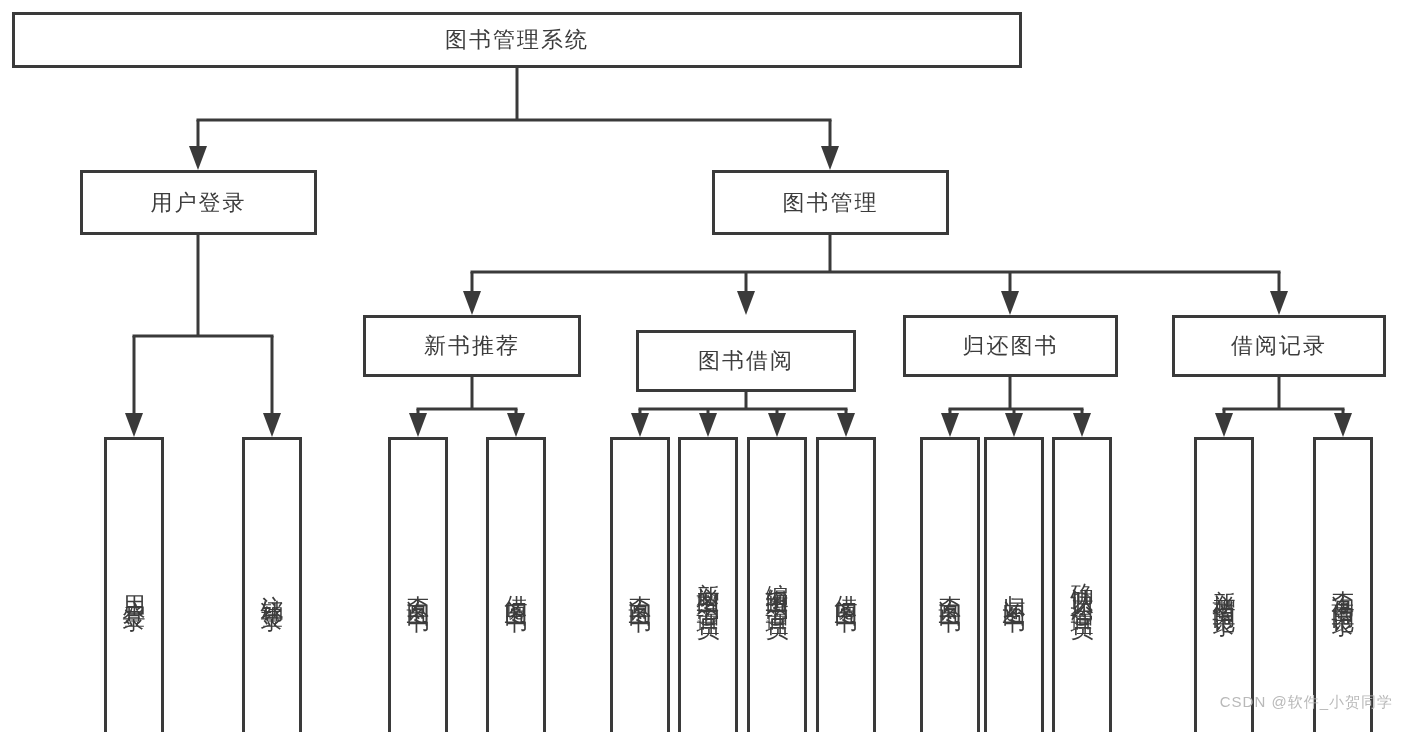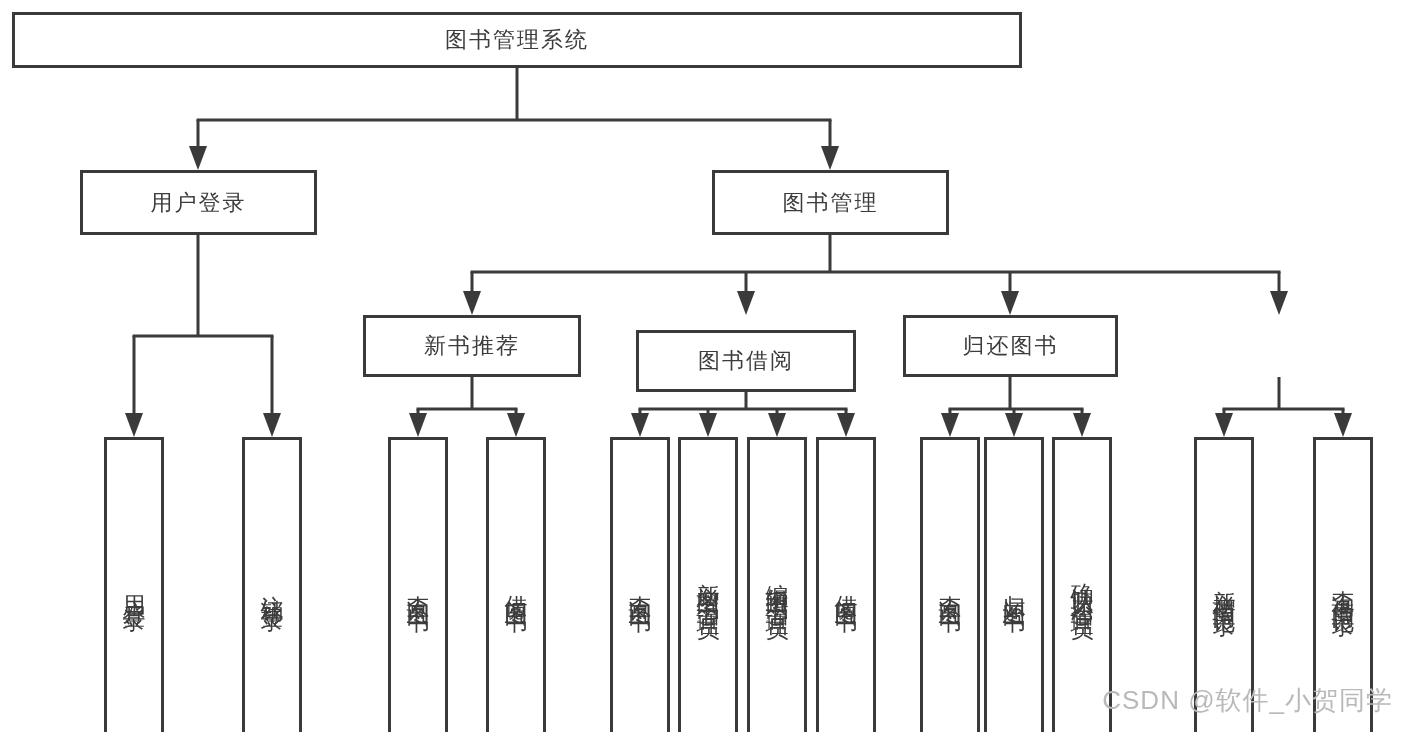--- a/index.html
+++ b/index.html
@@ -55,22 +55,22 @@
     text-orientation: mixed;
     font-size: 23px;
     line-height: 1;
     letter-spacing: 5px;
     color: var(--text, #3c3c3c);
     white-space: nowrap;
   }
   .watermark {
     position: absolute;
     right: 12px;
-    bottom: 14px;
-    font-size: 26px;
+    bottom: 20px;
+    font-size: 15px;
     color: var(--wm, #b9b9b9);
     letter-spacing: 1px;
     white-space: nowrap;
   }
 </style>
 </head>
 <body>
 
 <div class="stage">
 
@@ -142,20 +142,23 @@
 
   <div class="node" style="left:712px; top:170px; width:237px; height:65px">
     <span class="lbl">图书管理</span>
   </div>
   <div class="node" style="left:636px; top:330px; width:220px; height:62px">
     <span class="lbl">图书借阅</span>
   </div>
   <div class="node" style="left:903px; top:315px; width:215px; height:62px">
     <span class="lbl">归还图书</span>
   </div>
+  <div class="node" style="left:1172px; top:315px; width:214px; height:62px">
+    <span class="lbl">借阅记录</span>
+  </div>
 
   <div class="leaf" style="left:104px">
     <span class="vlbl">用户登录</span>
   </div>
   <div class="leaf" style="left:242px">
     <span class="vlbl">注销登录</span>
   </div>
 
   <div class="leaf" style="left:388px">
     <span class="vlbl">查询图书</span>

